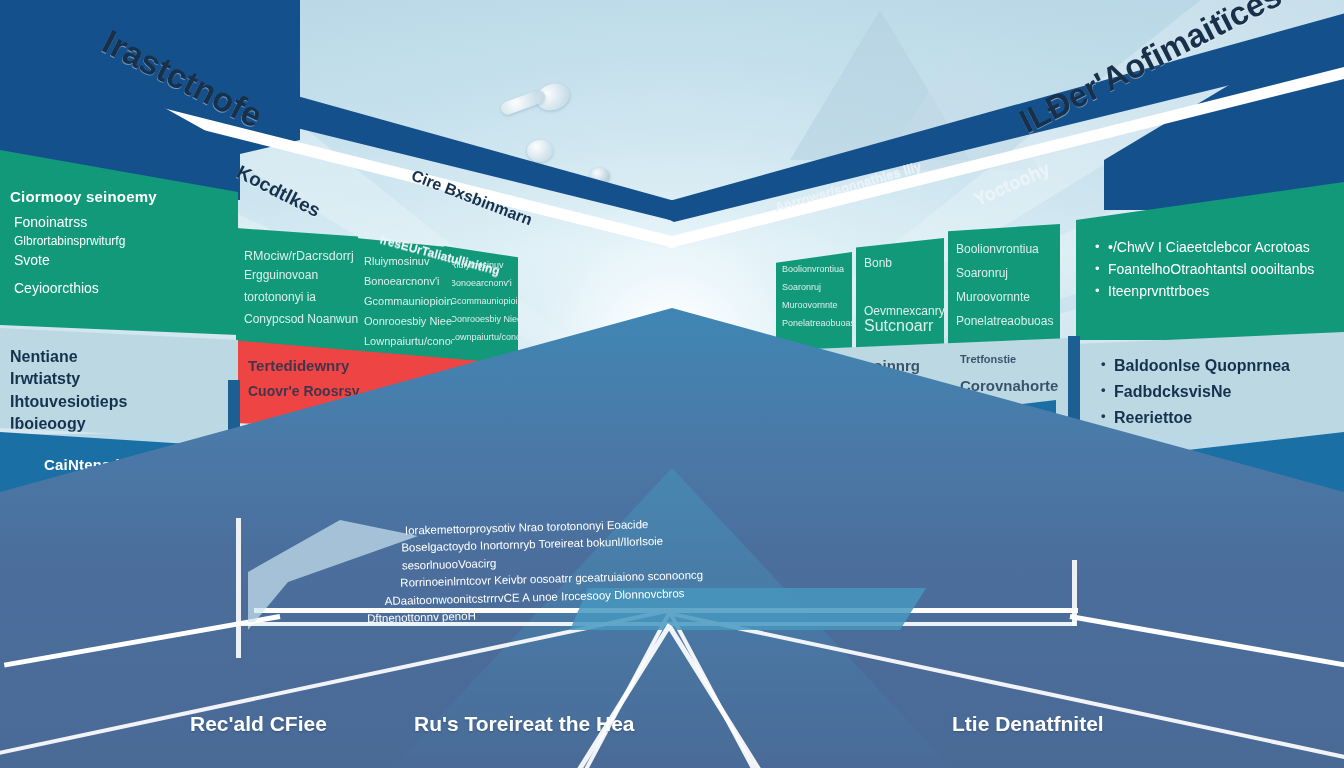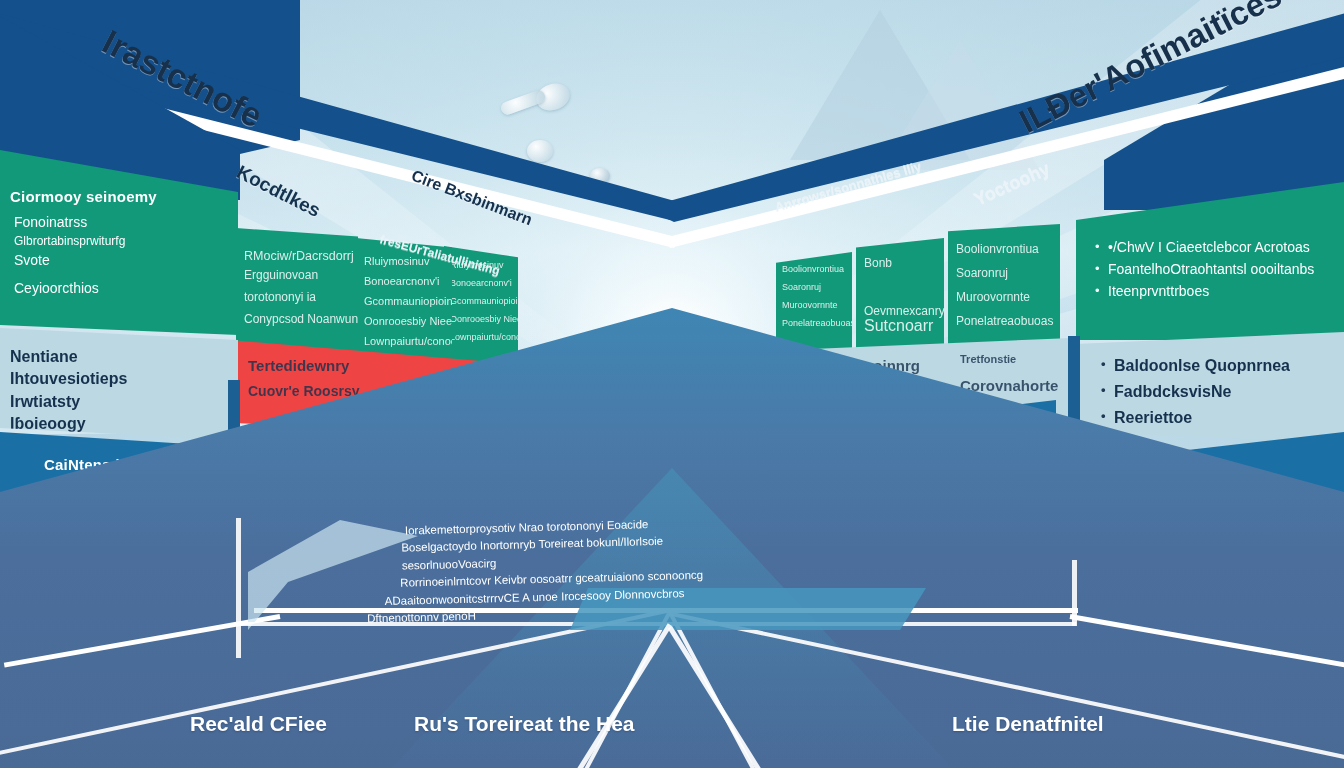--- a/index.html
+++ b/index.html
@@ -217,22 +217,22 @@
       <div class="fg-title" style="margin-top:24px;font-size:15px;font-weight:600;">Ciormooy  seinoemy</div>
       <div style="font-size:14px;line-height:1.45;margin-left:4px;">Fonoinatrss</div>
       <div style="font-size:12px;line-height:1.45;margin-left:4px;">Glbrortabinsprwiturfg</div>
       <div style="font-size:14px;line-height:1.45;margin-left:4px;">Svote</div>
       <div style="font-size:14px;line-height:1.45;margin-left:4px;margin-top:8px;">Ceyioorcthios</div>
     </div>
 
     <div class="fg-panel dark-text" style="left:0;top:328px;width:238px;height:112px;background:#bcd8e3;
                 clip-path:polygon(0 0, 238px 12px, 238px 112px, 0 100px);">
       <div style="margin-top:4px;font-size:16px;font-weight:600;line-height:1.4;">Nentiane</div>
+      <div style="font-size:16px;font-weight:600;line-height:1.4;">Irwtiatsty</div>
       <div style="font-size:16px;font-weight:600;line-height:1.4;">Ihtouvesiotieps</div>
-      <div style="font-size:16px;font-weight:600;line-height:1.4;">Irwtiatsty</div>
       <div style="font-size:16px;font-weight:600;line-height:1.4;">Iƥoieoogy</div>
     </div>
 
     <div class="fg-panel" style="left:0;top:432px;width:252px;height:220px;background:#1a6fa5;
                 clip-path:polygon(0 0, 252px 16px, 252px 168px, 0 220px);">
       <div class="fg-title" style="margin-top:10px;margin-left:34px;font-size:15px;">CaiNtensdrttios Toomt</div>
       <ul class="fg-list" style="margin-left:28px;margin-top:6px;">
         <li>Irovetesrnev 'Firocuvn</li>
         <li style="margin-top:8px;">Mrashorr Fo Aoeconh</li>
         <li>IAuilmauinsna Bnero   Uolrntjs</li>

